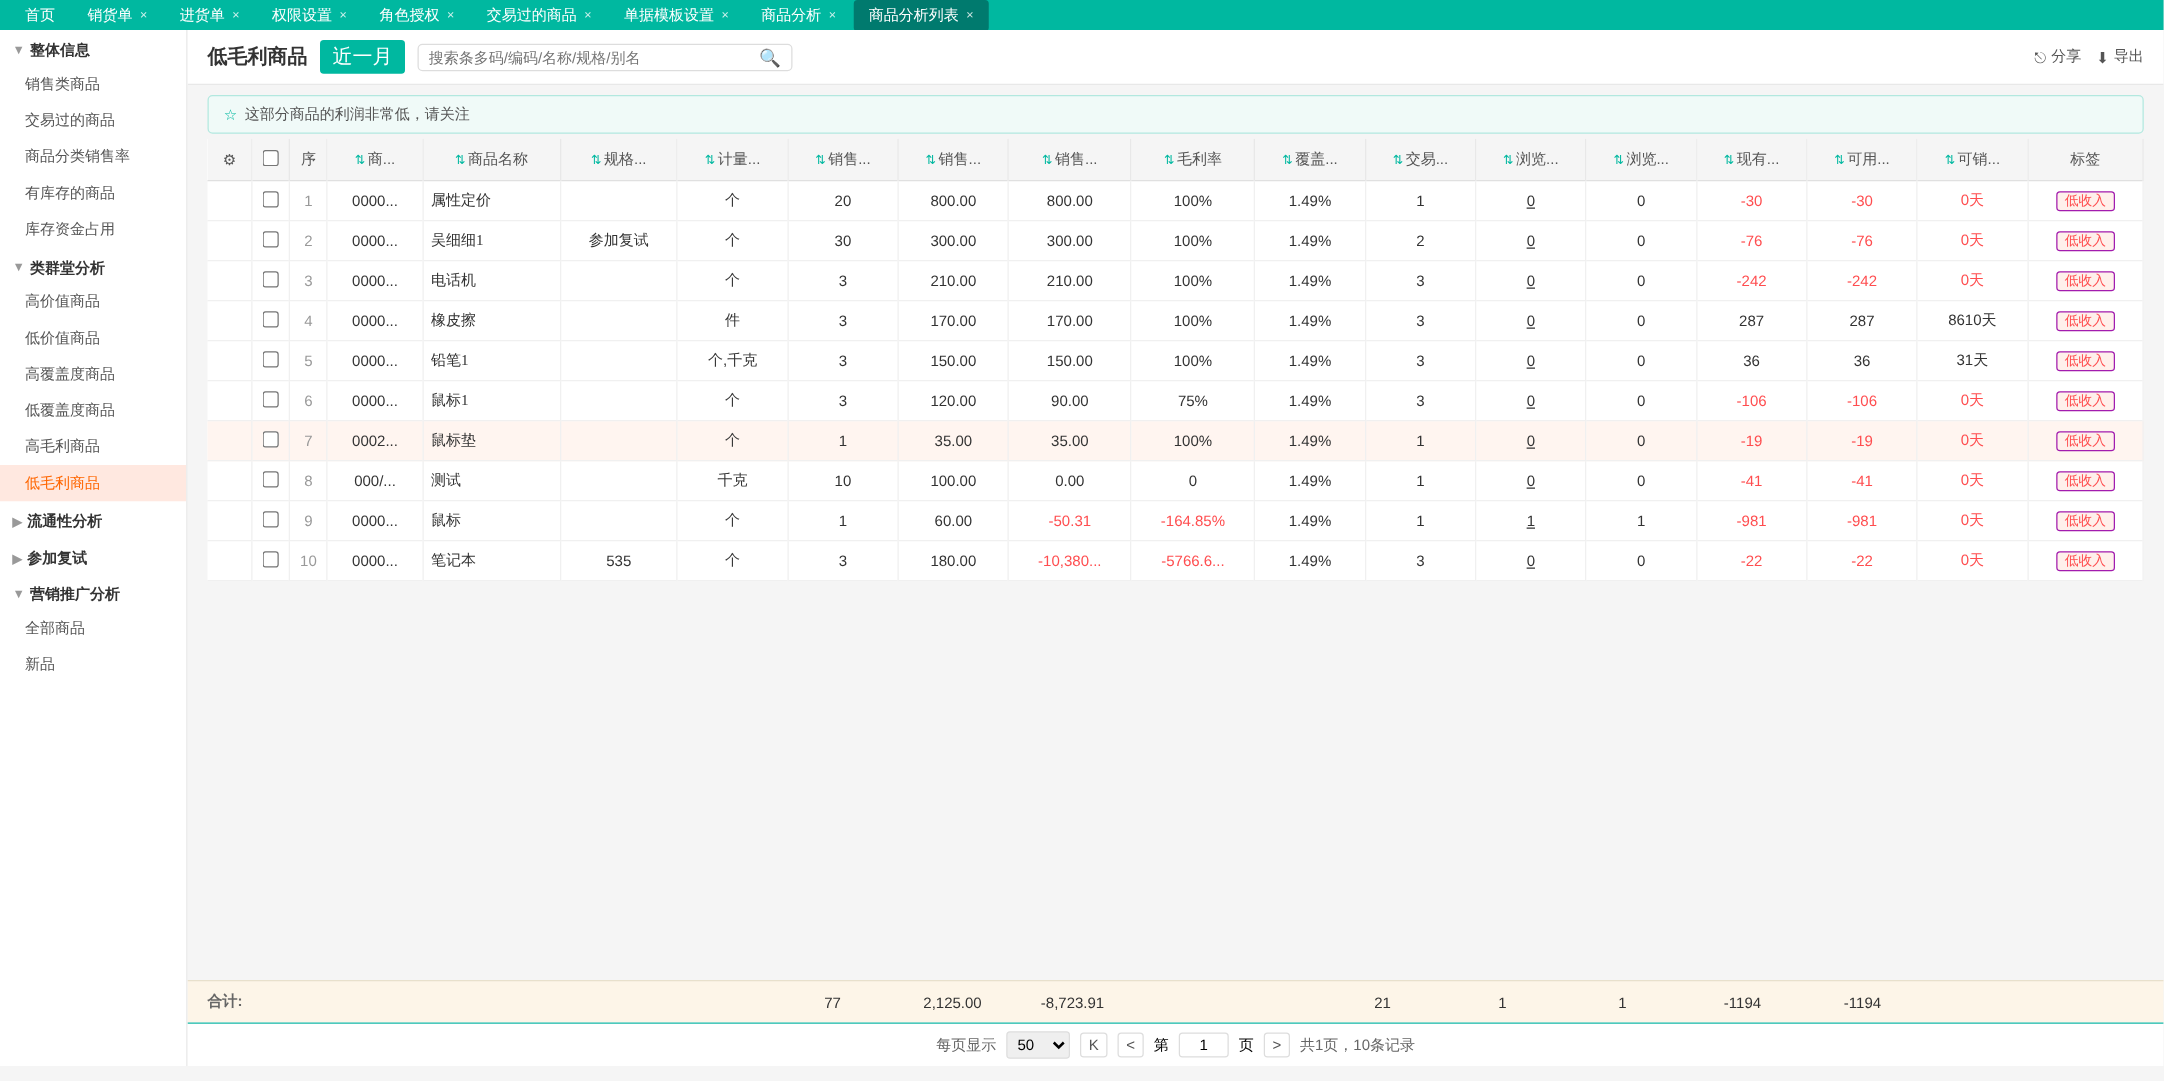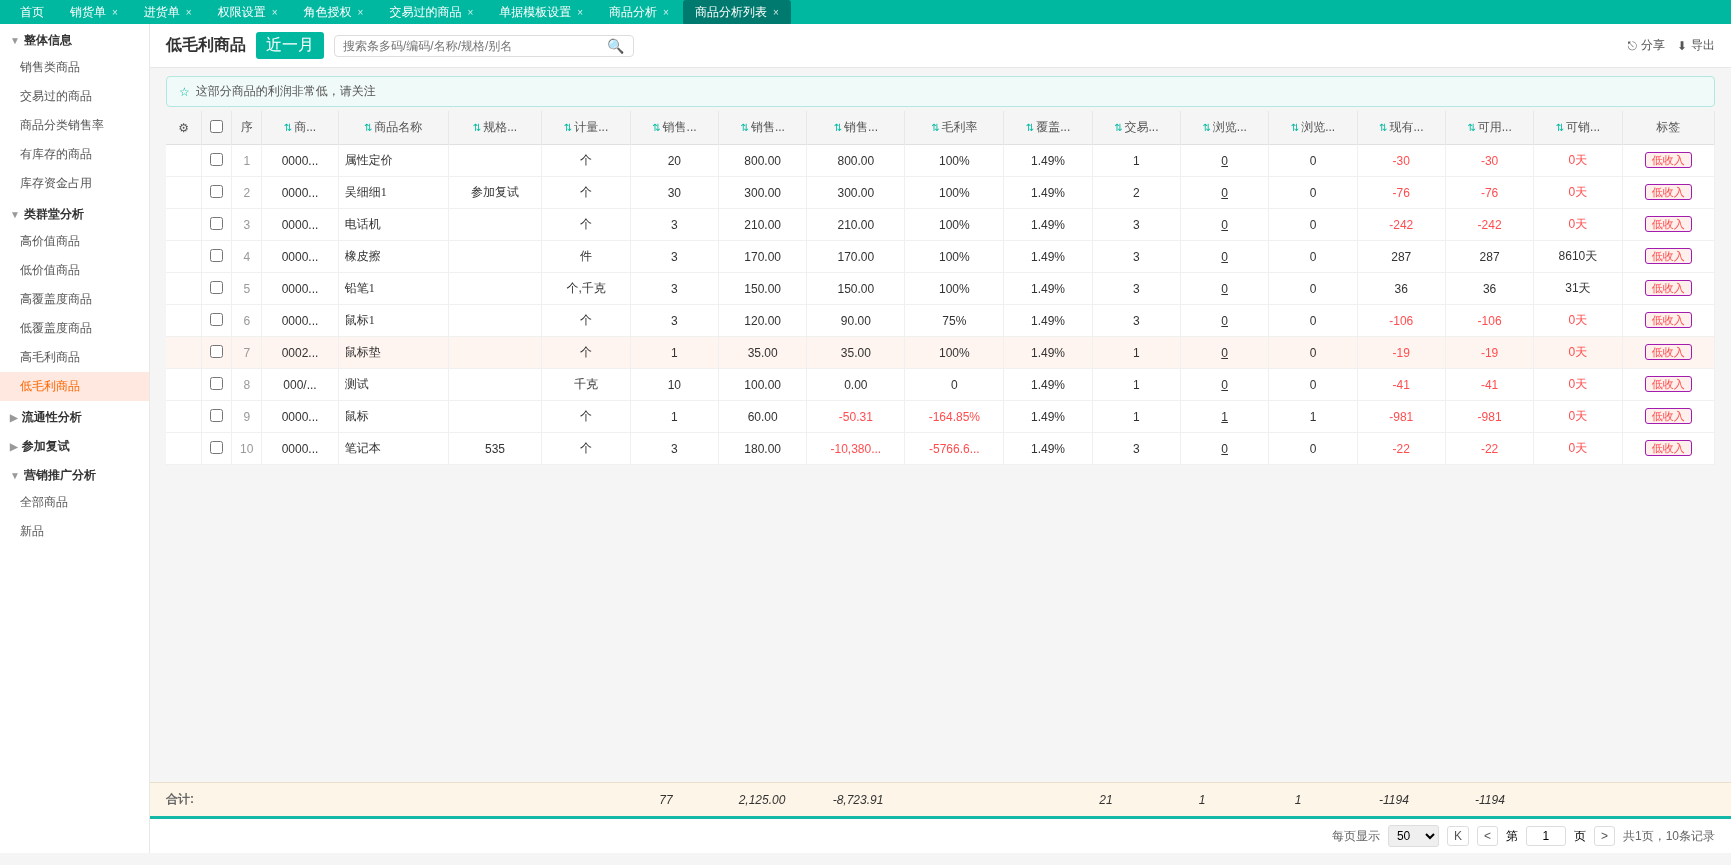--- a/index.html
+++ b/index.html
@@ -195,30 +195,30 @@
     
     .table-footer {
       background: #fdf5e8;
       border-top: 1px solid #e8e0cc;
       padding: 8px 16px;
       display: flex;
       align-items: center;
       gap: 16px;
     }
     .footer-label { color: #666; font-weight: bold; }
-    .footer-cell { min-width: 80px; text-align: center; color: #333; font-style: italic; }
+    .footer-cell { min-width: 80px; text-align: center; color: #333; }
 
     
     .pagination-bar {
       background: #fff;
-      border-top: 3px solid #14b8a6;
+      border-top: 1px solid #14b8a6;
       padding: 6px 16px;
       display: flex;
       align-items: center;
-      justify-content: flex-end;
+      justify-content: center;
       gap: 8px;
     }
     .pagination-bar .per-page-label { color: #666; }
     .per-page-select {
       border: 1px solid #ddd;
       border-radius: 3px;
       padding: 2px 4px;
       font-size: 12px;
     }
     .page-nav-btn {

